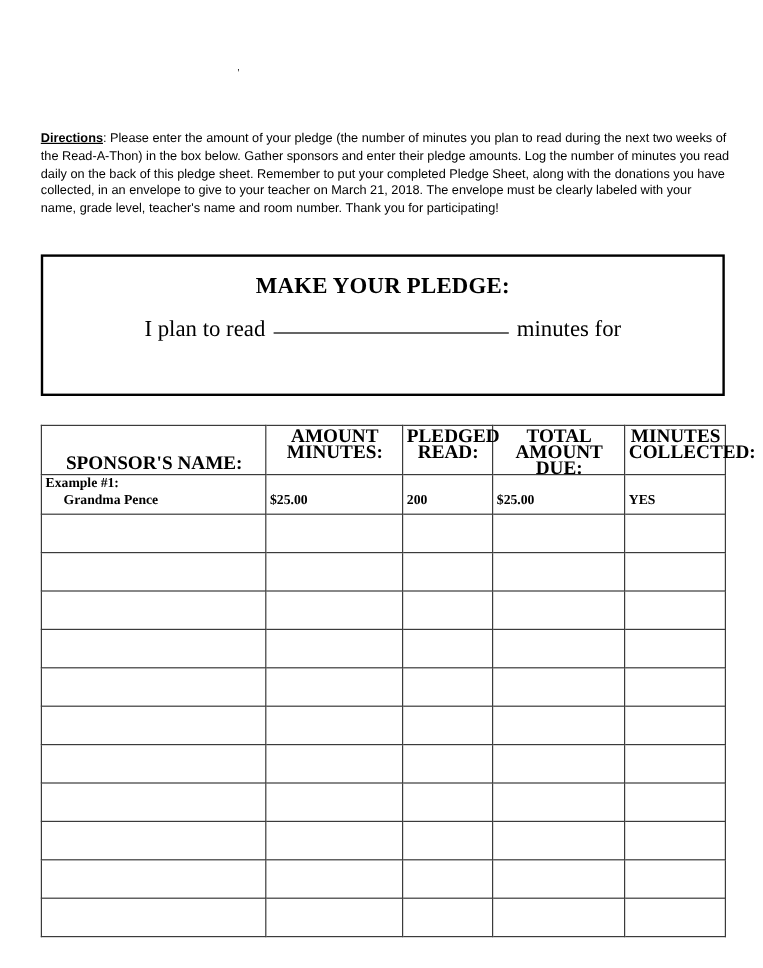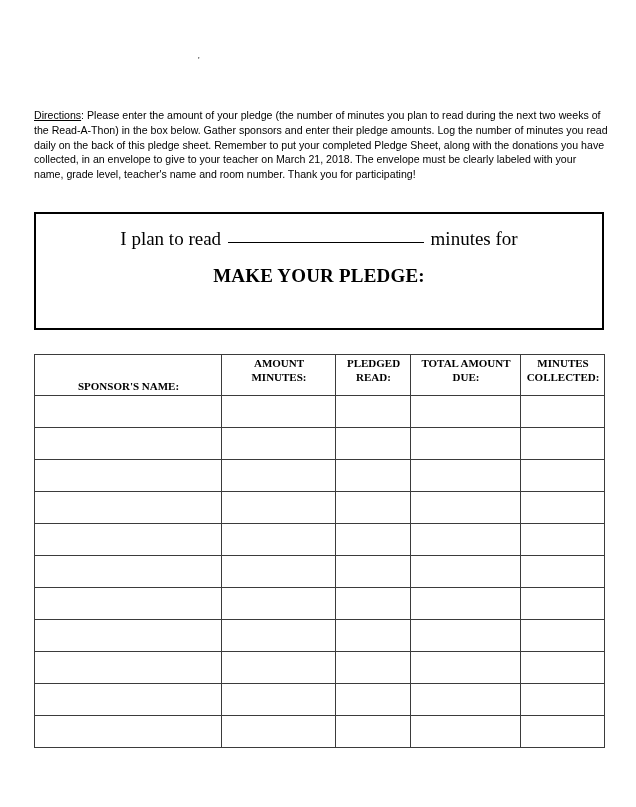--- a/index.html
+++ b/index.html
@@ -61,21 +61,21 @@
     left: 34px;
     top: 108px;
     width: 574px;
     font-family: "Liberation Sans", sans-serif;
     font-size: 10.6px;
     line-height: 14.8px;
     text-align: left;
     color: #000000;
   }
   #directions-label {
-    font-weight: normal;
+    font-weight: bold;
     text-decoration: underline;
   }
 
   
   #pledge-box {
     position: absolute;
     left: 34px;
     top: 212px;
     width: 570px;
     height: 118px;
@@ -152,21 +152,21 @@
     height: 40px;
     position: relative;
     padding: 0 !important;
   }
   .hdr-inner {
     position: absolute;
     left: 3px;
     right: 2px;
     line-height: 13.5px;
     font-weight: bold;
-    font-size: 11px;
+    font-size: 16px;
   }
   .hdr-bottom { bottom: 2px; }
   .hdr-top { top: 2px; }
 
   .ex-cell {
     height: 32px;
     position: relative;
   }
   .ex-line1 {
     position: absolute;
@@ -196,22 +196,22 @@
 </head>
 <body>
 
 <div id="title-area">
   <div id="title-artifact">'</div>
 </div>
 
 <div id="directions"><span id="directions-label">Directions</span><span>:  Please enter the amount of your pledge (the number of minutes you plan to read during the next two weeks of the Read-A-Thon) in the box below.  Gather sponsors and enter their pledge amounts.  Log the number of minutes you read daily on the back of this pledge sheet.  Remember to put your completed Pledge Sheet, along with the donations you have collected, in an envelope to give to your teacher on March 21, 2018.  The envelope must be clearly labeled with your name, grade level, teacher's name and room number.  Thank you for participating!</span></div>
 
 <div id="pledge-box">
+  <div id="pledge-heading">MAKE YOUR PLEDGE:</div>
   <div id="pledge-line1"><span>I plan to read</span> <span class="blank-rule"></span> <span>minutes for</span></div>
-  <div id="pledge-heading">MAKE YOUR PLEDGE:</div>
 </div>
 
 <table id="sponsor-table">
   <colgroup>
     <col class="c1">
       <col class="c2">
       <col class="c3">
       <col class="c4">
       <col class="c5">
   </colgroup>
@@ -241,20 +241,38 @@
       <th class="hdr-cell">
         <div class="hdr-inner hdr-top">
           <span>MINUTES</span><br>
           <span>COLLECTED:</span>
         </div>
       </th>
     </tr>
   </thead>
   <tbody id="table-body">
 
+  <tr>
+        <td class="ex-cell">
+          <div class="ex-line1">Example #1:</div>
+          <div class="ex-line2">Grandma Pence</div>
+        </td>
+        <td class="ex-cell">
+          <div class="ex-val">$25.00</div>
+        </td>
+        <td class="ex-cell">
+          <div class="ex-val">200</div>
+        </td>
+        <td class="ex-cell">
+          <div class="ex-val">$25.00</div>
+        </td>
+        <td class="ex-cell">
+          <div class="ex-val">YES</div>
+        </td>
+      </tr>
       <tr>
         <td class="empty-cell"></td>
         <td class="empty-cell"></td>
         <td class="empty-cell"></td>
         <td class="empty-cell"></td>
         <td class="empty-cell"></td>
       </tr>
       <tr>
         <td class="empty-cell"></td>
         <td class="empty-cell"></td>

